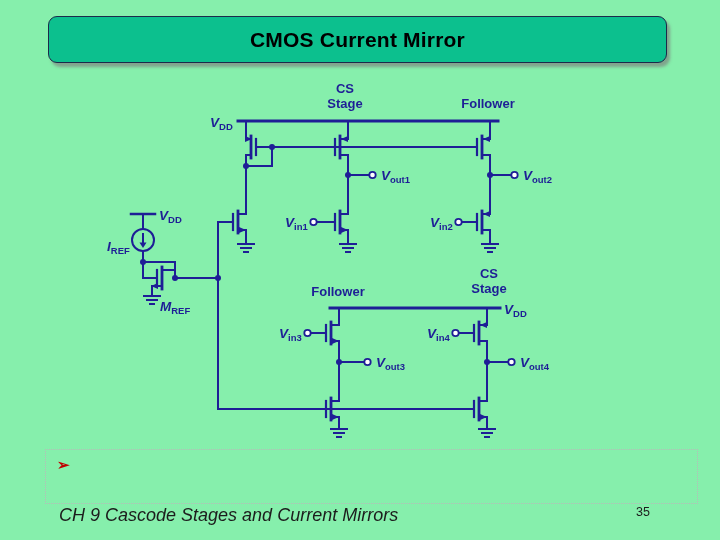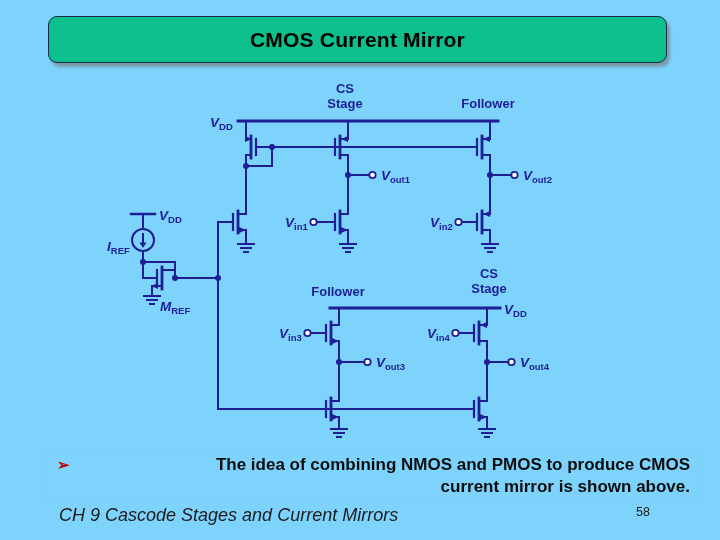--- a/index.html
+++ b/index.html
@@ -1,18 +1,18 @@
 <!DOCTYPE html>
 <html><head>
 <meta charset="utf-8">
 <style>
   html,body{margin:0;padding:0;background:#e8e8e8;}
   #slide{
-    position:relative;width:720px;height:540px;background:#7dd3fc;
-    font-family:"Liberation Sans", sans-serif;overflow:hidden;text-align:right;
+    position:relative;width:720px;height:540px;background:#86efac;
+    font-family:"Liberation Sans", sans-serif;overflow:hidden;
   }
   
   #title-box{
     position:absolute;left:48px;top:16px;width:617px;height:45px;
     background:#0cc08e;border:1.6px solid #1c2a4a;border-radius:9px;
     box-shadow:3px 4px 3px rgba(125,125,125,.65);
     display:flex;align-items:center;justify-content:center;
   }
   #title-box .title-text{
     font-size:21px;font-weight:bold;color:#000;letter-spacing:.2px;
@@ -252,22 +252,18 @@
     <text x="504" y="314"><tspan class="var">V</tspan><tspan class="sub" dy="3">DD</tspan></text>
 
     <text x="279" y="338"><tspan class="var">V</tspan><tspan class="sub" dy="3">in3</tspan></text>
     <text x="427" y="338"><tspan class="var">V</tspan><tspan class="sub" dy="3">in4</tspan></text>
     <text x="376" y="367"><tspan class="var">V</tspan><tspan class="sub" dy="3">out3</tspan></text>
     <text x="520" y="367"><tspan class="var">V</tspan><tspan class="sub" dy="3">out4</tspan></text>
   </svg>
 
   <div id="bullet-box">
     <span id="bullet-marker">➢</span>
-    <div id="bullet-text">
-      <span>The idea of combining NMOS and PMOS to produce CMOS</span>
-      <span>current mirror is shown above.</span>
-    </div>
   </div>
 
   <div id="footer-left">CH 9  Cascode Stages and Current Mirrors</div>
-  <div id="page-number">58</div>
+  <div id="page-number">35</div>
 
 </div>
 
 </body></html>

